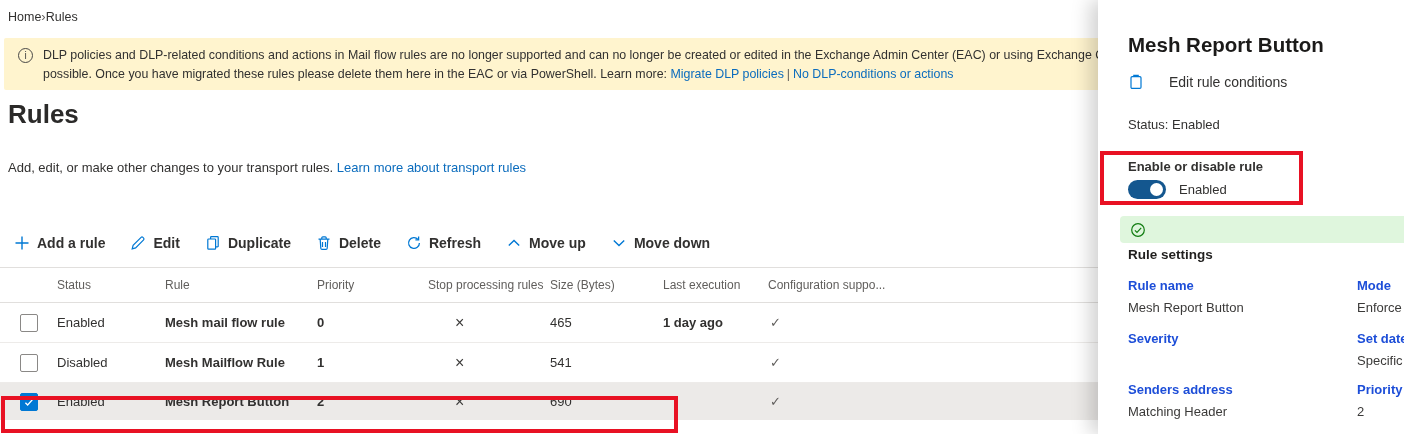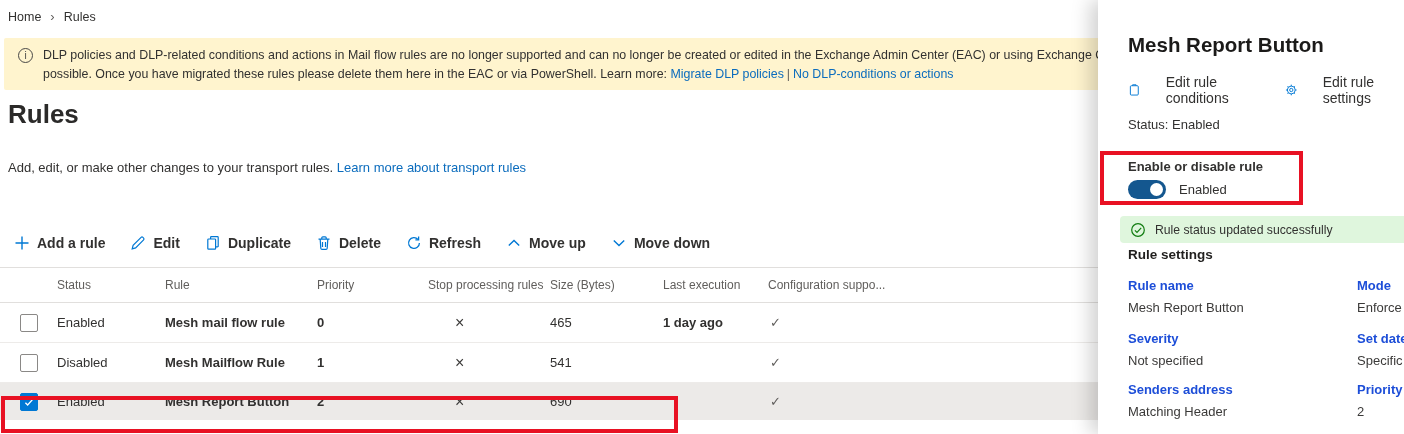--- a/index.html
+++ b/index.html
@@ -2,21 +2,21 @@
 <html style="--accent-blue: #0078d4; --link-blue: #0b6cbd; --toggle-on-blue: #14578f; --success-bg: #dff6dd; --success-green: #107c10; --warning-bg: #fff4ce; --annotation-red: #e81123; --selected-row-bg: #eceae8;"><head>
 <meta charset="utf-8">
 <style>
   * { margin:0; padding:0; box-sizing:border-box; }
   html,body { width:1404px; height:434px; }
   body {
     position:relative; overflow:hidden; background:#fff;
     font-family:"Liberation Sans", sans-serif; color:#323130;
   }
   
-  .breadcrumb { position:absolute; left:8px; top:9px; display:flex; align-items:flex-end; gap:9px; font-size:12.5px; }
+  .breadcrumb { position:absolute; left:8px; top:9px; display:flex; align-items:flex-end; font-size:12.5px; }
   .crumb { cursor:pointer; }
   .crumb-sep { color:#605e5c; font-size:13px; }
   
   .banner {
     position:absolute; left:4px; top:38px; width:1396px; height:52px;
     background:var(--warning-bg,#fff4ce); border-radius:2px;
     display:flex; align-items:flex-start; padding:8px 0 0 14px; gap:10px;
   }
   .info-icon {
     flex:0 0 auto; width:15px; height:15px; margin-top:2px; border:1.2px solid #494847;
@@ -224,62 +224,52 @@
   <h2 class="panel-title">Mesh Report Button</h2>
 
   <div class="panel-actions">
     <div class="p-action">
       <svg class="ic" viewBox="0 0 16 16">
           <rect x="3" y="2.6" width="10" height="11.8" rx="1.2" stroke="currentColor" stroke-width="1.2" fill="none"></rect>
           <path d="M5.8 2.6V1.4h4.4v1.2" stroke="currentColor" stroke-width="1.2" fill="none"></path>
         </svg>
       <span>Edit rule conditions</span>
     </div>
-    <div class="p-action">
-      <svg class="ic" viewBox="0 0 16 16">
-          <circle cx="8" cy="8" r="2.1" stroke="currentColor" stroke-width="1.2" fill="none"></circle>
-          <circle cx="8" cy="8" r="5" stroke="currentColor" stroke-width="1.2" fill="none"></circle>
-          <path d="M8 1.2v2M8 12.8v2M1.2 8h2M12.8 8h2M3.2 3.2l1.4 1.4M11.4 11.4l1.4 1.4M3.2 12.8l1.4-1.4M11.4 4.6l1.4-1.4" stroke="currentColor" stroke-width="1.2" fill="none"></path>
-        </svg>
-      <span>Edit rule settings</span>
-    </div>
   </div>
 
   <div class="panel-status">Status: Enabled</div>
 
   <div class="toggle-label">Enable or disable rule</div>
   <div class="toggle-row">
     <div class="toggle">
         <div class="knob"></div>
       </div>
     <span>Enabled</span>
   </div>
   <div class="anno-toggle"></div>
 
   <div class="success-bar">
     <svg width="16" height="16" viewBox="0 0 16 16">
         <circle cx="8" cy="8" r="6.3" stroke="currentColor" stroke-width="1.2" fill="none"></circle>
         <path d="M4.9 8.3l2.1 2.1 4.2-4.5" stroke="currentColor" stroke-width="1.2" fill="none"></path>
       </svg>
-    <span>Rule status updated successfully</span>
   </div>
 
   <div class="settings-heading">Rule settings</div>
 
   <div class="field f-0">
     <div class="f-label">Rule name</div>
     <div class="f-value">Mesh Report Button</div>
   </div>
   <div class="field f-1">
     <div class="f-label">Mode</div>
     <div class="f-value">Enforce</div>
   </div>
   <div class="field f-2">
     <div class="f-label">Severity</div>
-    <div class="f-value">Not specified</div>
   </div>
   <div class="field f-3">
     <div class="f-label">Set date</div>
     <div class="f-value">Specific</div>
   </div>
   <div class="field f-4">
     <div class="f-label">Senders address</div>
     <div class="f-value">Matching Header</div>
   </div>
   <div class="field f-5">

